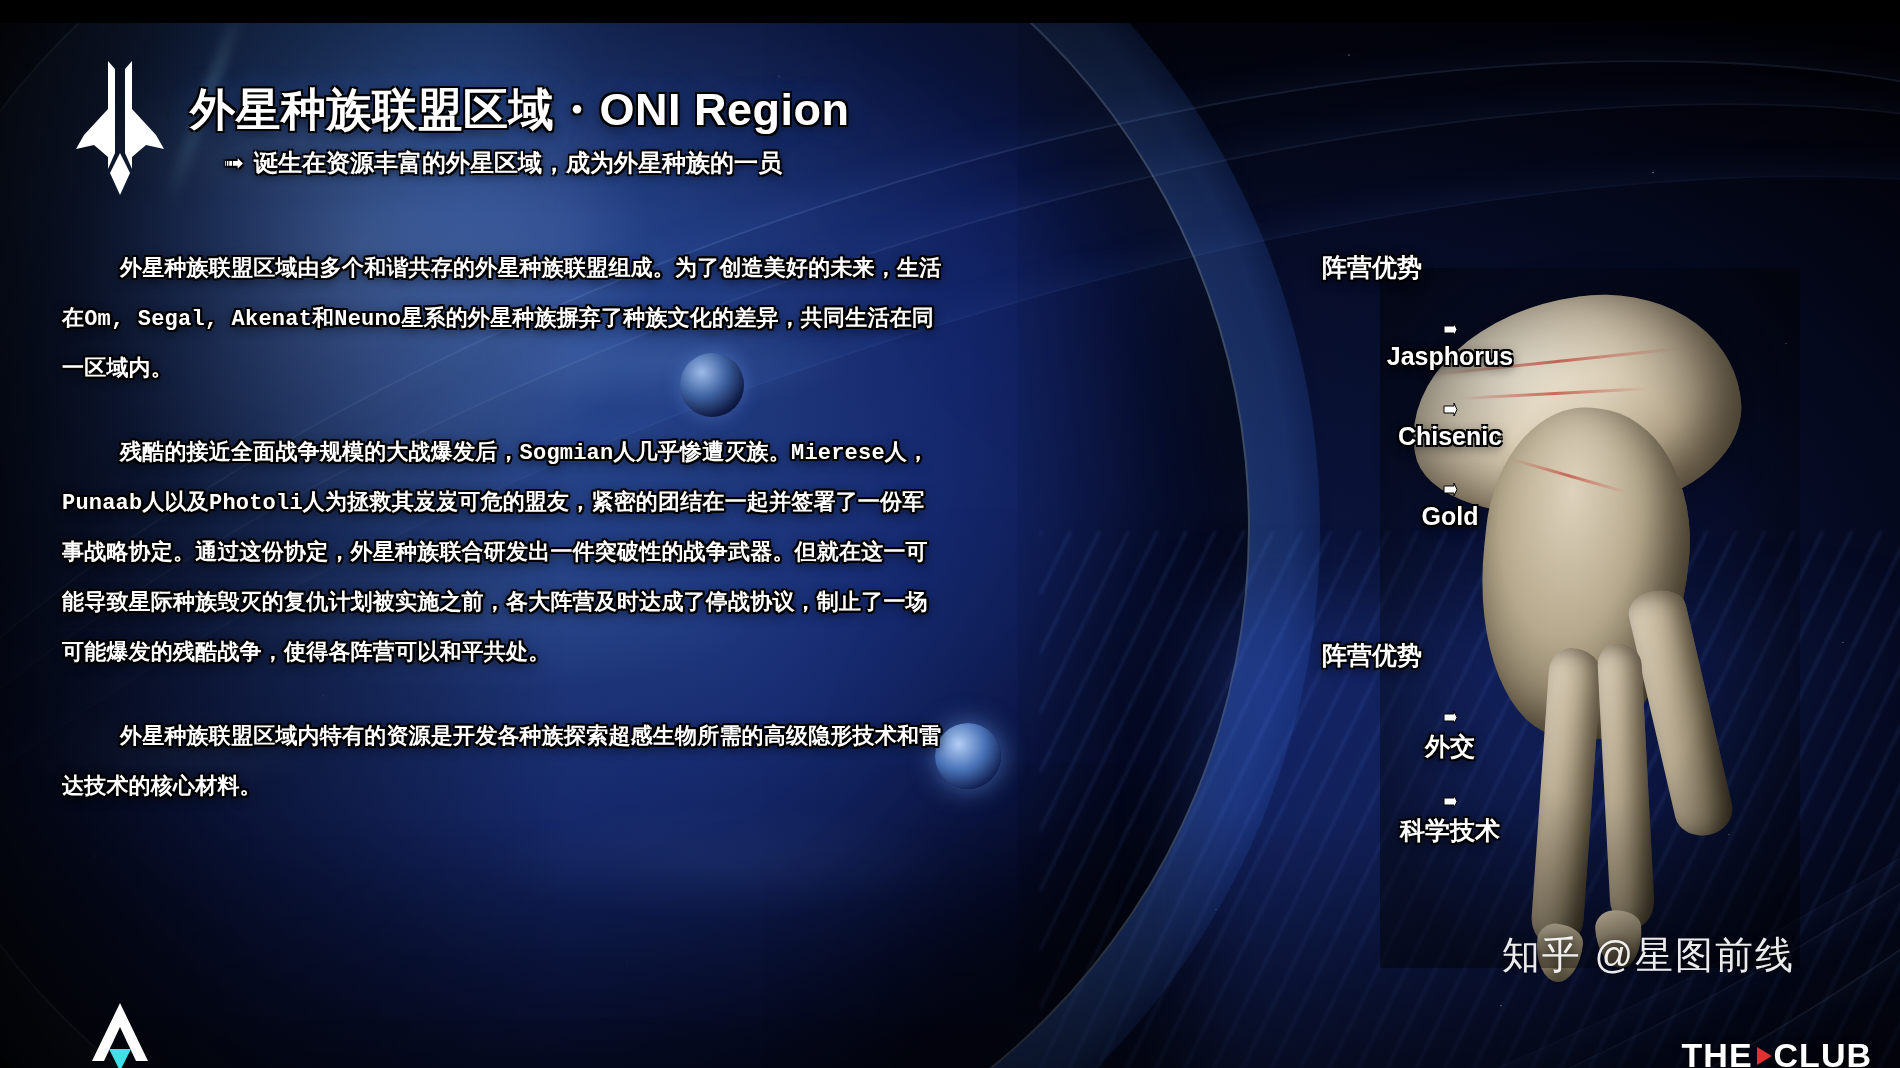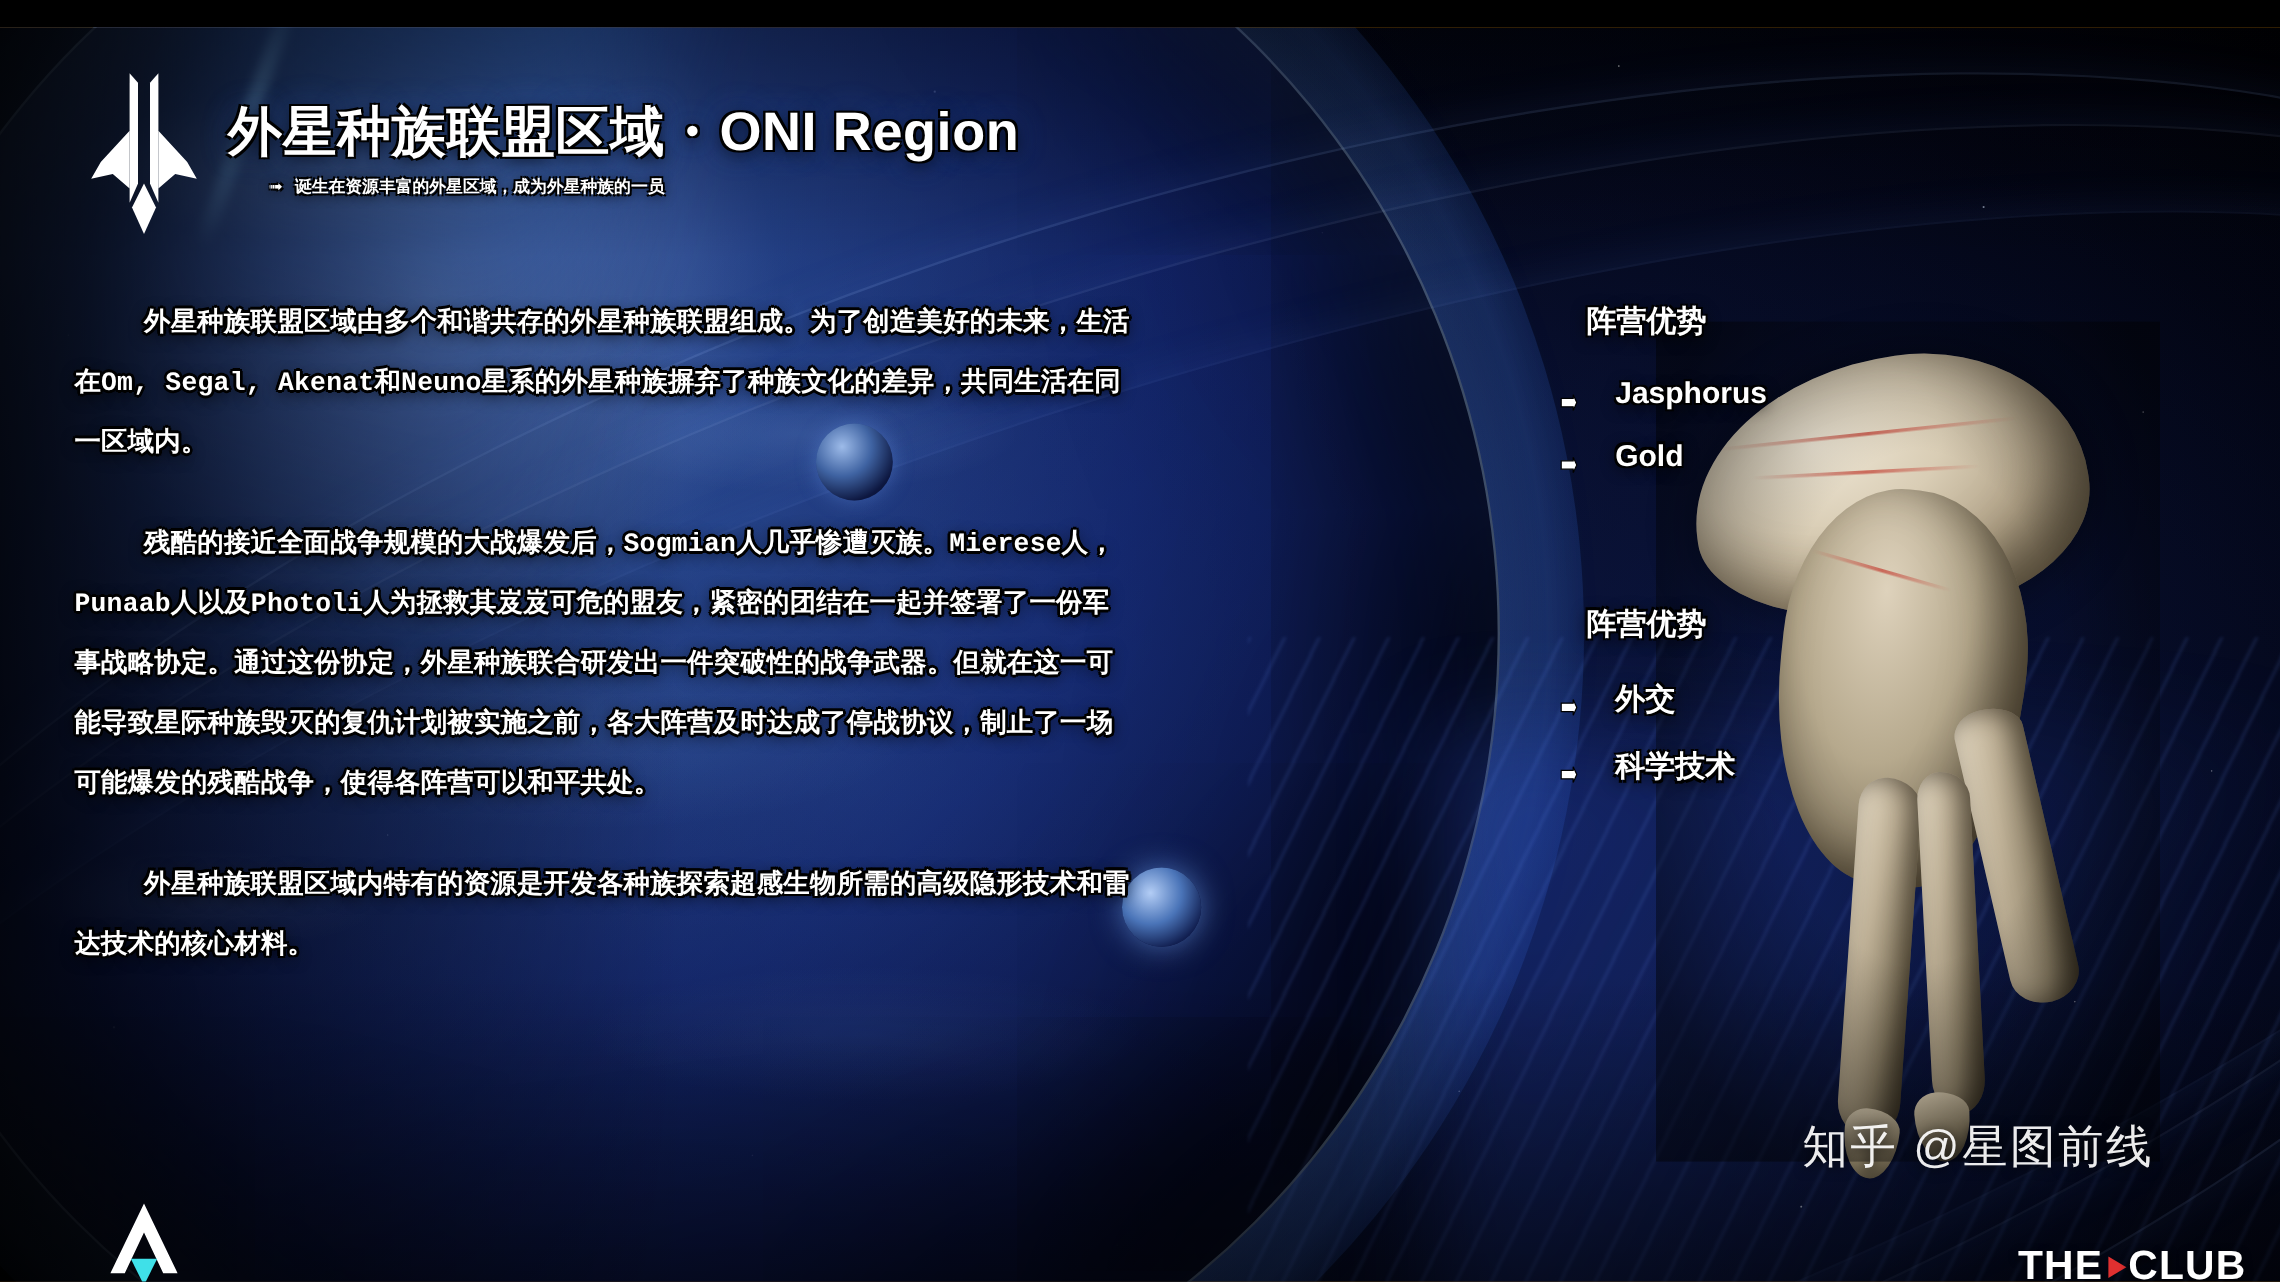--- a/index.html
+++ b/index.html
@@ -229,21 +229,21 @@
 
   .title {
     font-size:45px; font-weight:700; color:#ffffff;
     letter-spacing:.5px; line-height:1.1; white-space:nowrap;
     text-shadow:
       -2px -2px 0 #000, 2px -2px 0 #000, -2px 2px 0 #000, 2px 2px 0 #000,
       0 3px 14px rgba(0,0,0,.95), 0 0 26px rgba(60,120,255,.45);
   }
   .subtitle {
     margin-top:12px; margin-left:34px;
-    font-size:14px; font-weight:700; color:#ffffff; white-space:nowrap;
+    font-size:24px; font-weight:700; color:#ffffff; white-space:nowrap;
     text-shadow:
       -1.6px -1.6px 0 #000, 1.6px -1.6px 0 #000, -1.6px 1.6px 0 #000, 1.6px 1.6px 0 #000,
       0 2px 10px rgba(0,0,0,.95);
   }
   .subtitle .arrow { margin-right:10px; display:inline-block; }
 
   
   .body-copy {
     position:absolute; left:62px; top:222px;
     width:880px;
@@ -266,26 +266,27 @@
   }
   .info-block + .info-block { margin-top:108px; }
   .info-head {
     font-size:25px; font-weight:700; color:#ffffff;
     margin-left:22px; margin-bottom:30px;
     text-shadow:
       -1.8px -1.8px 0 #000, 1.8px -1.8px 0 #000, -1.8px 1.8px 0 #000, 1.8px 1.8px 0 #000,
       0 3px 12px rgba(0,0,0,.95);
   }
   .info-item {
-    display:flex; align-items:center; gap:31px;
+    display:flex; align-items:center; gap:13px;
     font-size:25px; font-weight:700; color:#ffffff;
     margin-bottom:23px;
     text-shadow:
       -1.8px -1.8px 0 #000, 1.8px -1.8px 0 #000, -1.8px 1.8px 0 #000, 1.8px 1.8px 0 #000,
       0 3px 12px rgba(0,0,0,.95);
+    flex-direction: column;
   }
   .bullet {
     width:15px; height:15px; flex:0 0 auto;
     display:inline-block;
   }
 
   
   .brand-mark {
     position:absolute; left:88px; bottom:14px;
     width:64px; height:78px;
@@ -383,20 +384,28 @@
           </svg>
         </span>
         <span>Jasphorus</span>
       </div>
       <div class="info-item">
         <span class="bullet">
           <svg viewBox="0 0 15 15" width="15" height="15" aria-hidden="true">
             <path d="M1 4 L11 4 L11 1 L14 7.5 L11 14 L11 11 L1 11 Z" fill="#ffffff" stroke="#000" stroke-width="1"></path>
           </svg>
         </span>
+        <span>Chisenic</span>
+      </div>
+      <div class="info-item">
+        <span class="bullet">
+          <svg viewBox="0 0 15 15" width="15" height="15" aria-hidden="true">
+            <path d="M1 4 L11 4 L11 1 L14 7.5 L11 14 L11 11 L1 11 Z" fill="#ffffff" stroke="#000" stroke-width="1"></path>
+          </svg>
+        </span>
         <span>Gold</span>
       </div>
     </div>
 
     <div class="info-block">
       <div class="info-head">阵营优势</div>
       <div class="info-item">
         <span class="bullet">
           <svg viewBox="0 0 15 15" width="15" height="15" aria-hidden="true">
             <path d="M1 4 L11 4 L11 1 L14 7.5 L11 14 L11 11 L1 11 Z" fill="#ffffff" stroke="#000" stroke-width="1"></path>

